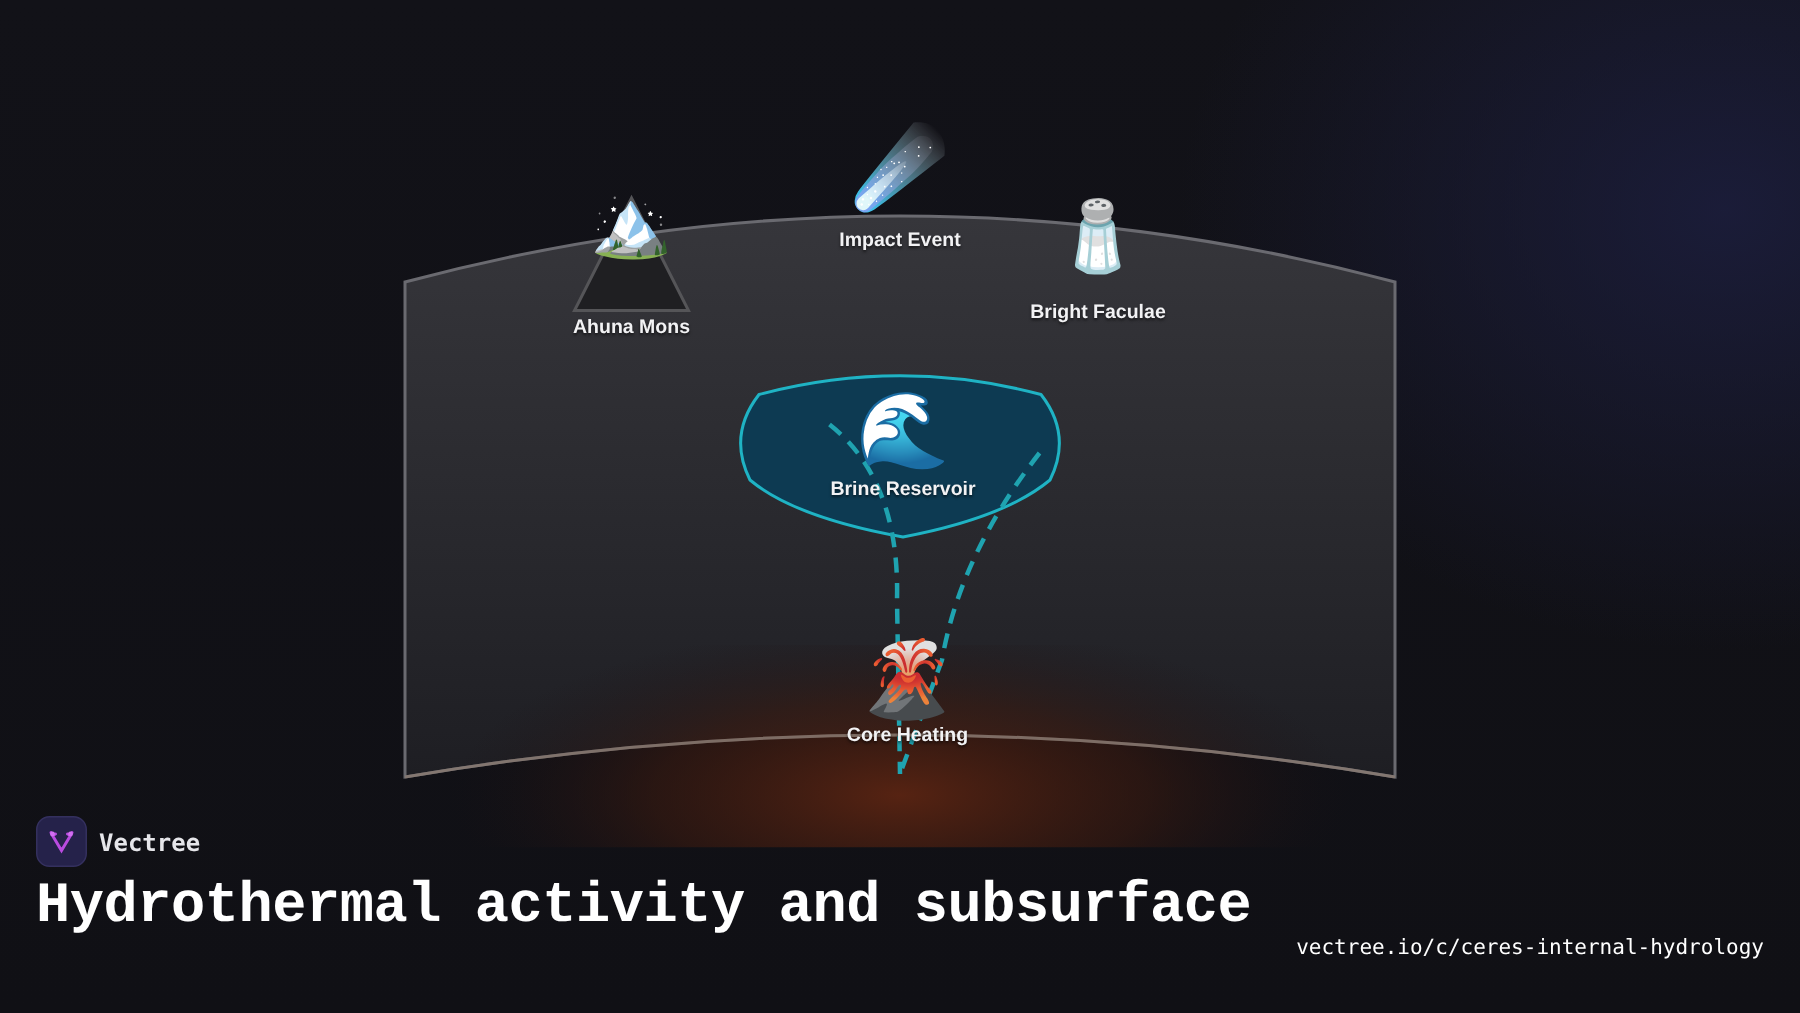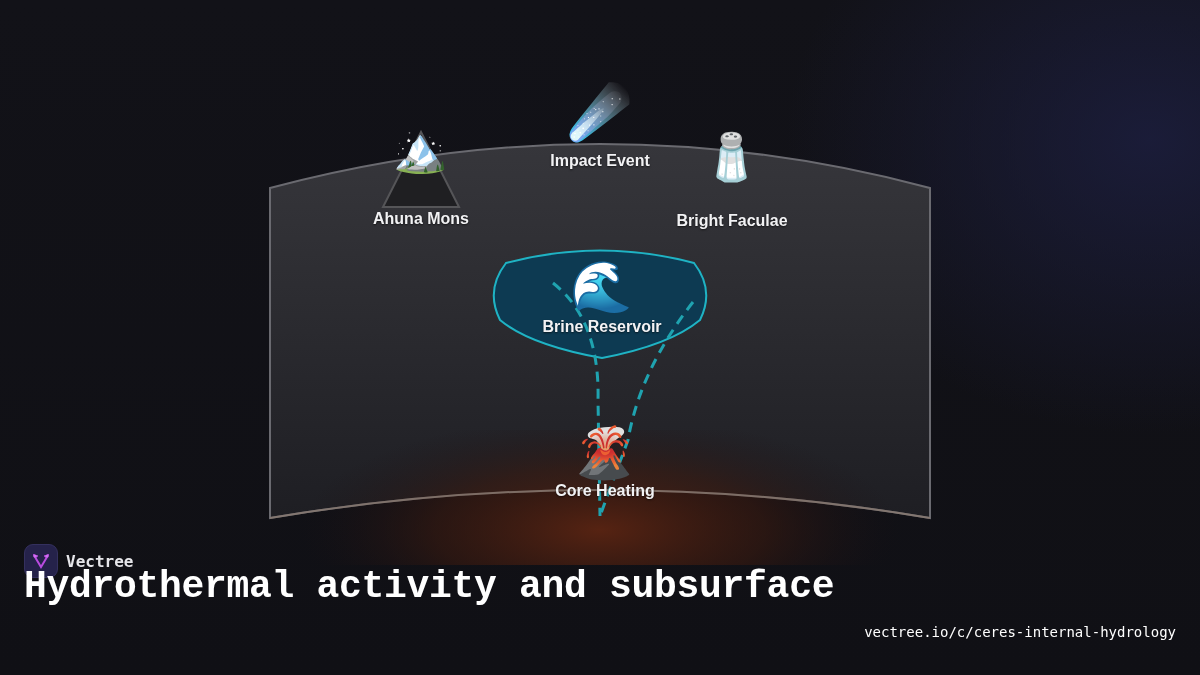--- a/index.html
+++ b/index.html
@@ -11,37 +11,37 @@
   .bg-glow {
     position: absolute; inset: 0;
     background:
       radial-gradient(ellipse 520px 420px at 1150px 140px, rgba(28,30,62,0.85), rgba(20,20,36,0) 70%),
       linear-gradient(180deg, #121218 0%, #101015 100%);
   }
   .stage { position: absolute; left: 0; top: 0; width: 1200px; height: 565px; }
   .stage svg { position: absolute; left: 0; top: 0; }
   .node { position: absolute; text-align: center; transform: translateX(-50%); }
   .node .label {
-    color: #f2f2f4; font-weight: bold; font-size: 16px; white-space: nowrap;
+    color: #f2f2f4; font-weight: bold; font-size: 13px; white-space: nowrap;
     text-shadow: 0 1px 2px rgba(0,0,0,0.6);
   }
   .emoji { font-size: 46px; line-height: 1; display: block; }
   .footer-brand {
     position: absolute; left: 24px; top: 544px; display: flex; align-items: center; gap: 8px;
   }
   .brand-logo {
     width: 34px; height: 34px; border-radius: 9px; background: #25224a;
     border: 1px solid #34305e; display: flex; align-items: center; justify-content: center;
     box-sizing: border-box;
   }
   .brand-name {
     color: #e6e6ea; font-family: "DejaVu Sans Mono", monospace; font-weight: bold; font-size: 16px;
   }
   .title {
-    position: absolute; left: 24px; top: 570px; margin: 0;
+    position: absolute; left: 24px; top: 588px; margin: 0;
     color: #ffffff; font-family: "Liberation Mono", monospace; font-weight: bold;
     font-size: 38px; line-height: 33px; letter-spacing: -0.3px;
   }
   .url {
     position: absolute; right: 24px; top: 624px;
     color: #ffffff; font-family: "DejaVu Sans Mono", monospace; font-size: 14px;
   }
 </style>
 </head>
 <body>
@@ -81,21 +81,21 @@
     <div class="label" style="margin-top:38px;">Ahuna Mons</div>
   </div>
 
   <div class="node" style="left:600px; top:86px;">
     <span class="emoji" style="font-size:52px;">☄️</span>
     <div class="label" style="margin-top:14px;">Impact Event</div>
   </div>
 
   <div class="node" style="left:732px; top:134px;">
     <span class="emoji" style="font-size:46px;">🧂</span>
-    <div class="label" style="margin-top:32px;">Bright Faculae</div>
+    <div class="label" style="margin-top:20px;">Bright Faculae</div>
   </div>
 
   <div class="node" style="left:602px; top:262px;">
     <span class="emoji" style="font-size:50px;">🌊</span>
     <div class="label" style="margin-top:6px;">Brine Reservoir</div>
   </div>
 
   <div class="node" style="left:605px; top:428px;">
     <span class="emoji" style="font-size:50px;">🌋</span>
     <div class="label" style="margin-top:4px;">Core Heating</div>

